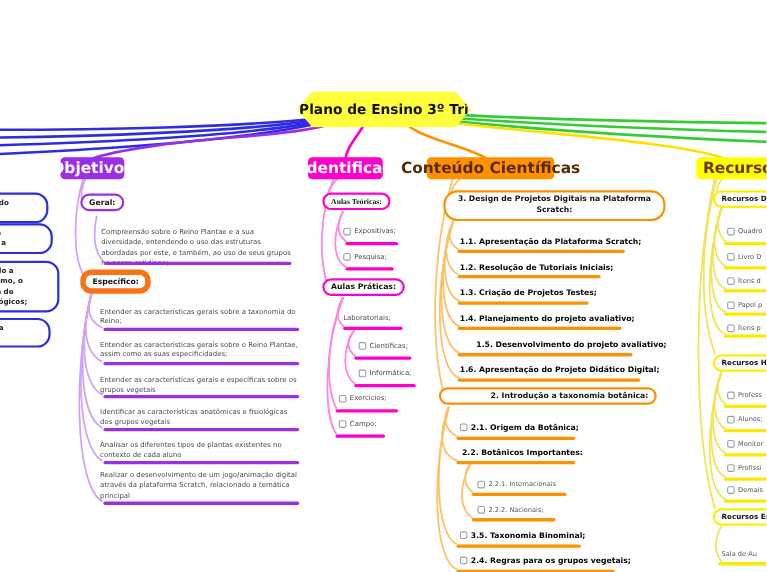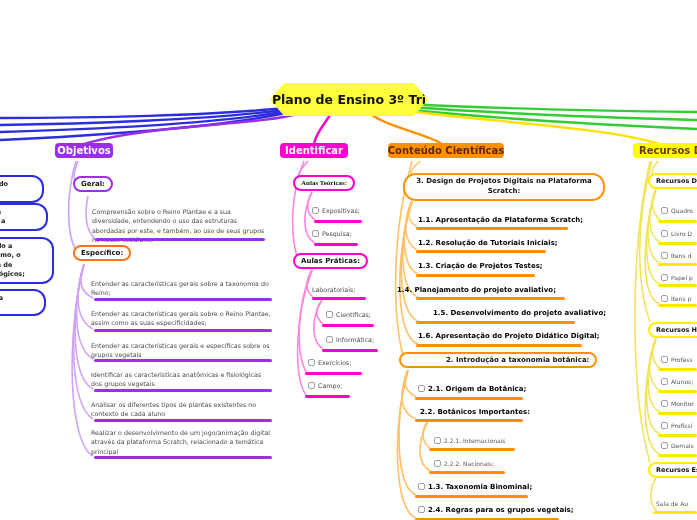--- a/index.html
+++ b/index.html
@@ -3,21 +3,21 @@
 <meta charset="utf-8">
 <style>
   html,body{margin:0;padding:0;background:#fff;}
   #canvas{
     position:relative;width:697px;height:520px;overflow:hidden;background:#fff;
     font-family:"DejaVu Sans","Liberation Sans",sans-serif;
   }
   #edges{position:absolute;left:0;top:0;width:697px;height:520px;}
   .hdr{
     position:absolute;display:flex;align-items:center;justify-content:center;
-    font-size:10px;font-weight:700;border-radius:4px;padding:2px 6px;white-space:nowrap;
+    font-size:14px;font-weight:700;border-radius:4px;padding:2px 6px;white-space:nowrap;
   }
   .central{
     position:absolute;display:flex;align-items:center;justify-content:center;
     background:#ffff3d;font-size:12.5px;font-weight:700;color:#111;
     clip-path:polygon(9% 0%,91% 0%,100% 50%,91% 100%,9% 100%,0% 50%);
   }
   .box{
     position:absolute;display:flex;align-items:center;justify-content:center;
     background:#fff;border-radius:10px;font-size:7px;font-weight:700;color:#111;
     padding:2px 6px;white-space:nowrap;
@@ -139,21 +139,21 @@
 
   <div class="hdr" style="left:55px;top:143px;width:46px;background:#9b2fe8;color:#fff;">
     <span>Objetivos</span>
   </div>
   <div class="box" style="left:73px;top:176px;border:2px solid #9b2fe8;">
     <span>Geral:</span>
   </div>
   <div class="leaf" style="left:92px;top:207px;width:178px;">Compreensão sobre o Reino Plantae e a sua diversidade, entendendo o uso das estruturas abordadas por este, e também, ao uso de seus grupos no nosso cotidiano;</div>
   <div class="ul u-pur" style="left:95px;top:238px;width:170px;"></div>
 
-  <div class="box" style="left:73px;top:245px;border:2px solid #f97316;">
+  <div class="box" style="left:73px;top:245px;border:5px solid #f97316;">
     <span>Específico:</span>
   </div>
 
   <div class="leaf" style="left:91px;top:279px;width:180px;">Entender as características gerais sobre a taxonomia do Reino;</div>
   <div class="ul u-pur" style="left:94px;top:298px;width:178px;"></div>
 
   <div class="leaf" style="left:91px;top:309px;width:180px;">Entender as características gerais sobre o Reino Plantae, assim como as suas especificidades;</div>
   <div class="ul u-pur" style="left:94px;top:329px;width:178px;"></div>
 
   <div class="leaf" style="left:91px;top:341px;width:180px;">Entender as características gerais e específicas sobre os grupos vegetais</div>
@@ -229,21 +229,21 @@
 
   <div class="bitem" style="left:418px;top:216px;">1.1. Apresentação da Plataforma Scratch;</div>
   <div class="ul u-org" style="left:416px;top:227px;width:152px;"></div>
 
   <div class="bitem" style="left:418px;top:239px;">1.2. Resolução de Tutoriais Iniciais;</div>
   <div class="ul u-org" style="left:416px;top:250px;width:130px;"></div>
 
   <div class="bitem" style="left:418px;top:262px;">1.3. Criação de Projetos Testes;</div>
   <div class="ul u-org" style="left:416px;top:274px;width:119px;"></div>
 
-  <div class="bitem" style="left:397px;top:286px;">1.4. Planejamento do projeto avaliativo;</div>
+  <div class="bitem" style="left:418px;top:286px;">1.4. Planejamento do projeto avaliativo;</div>
   <div class="ul u-org" style="left:416px;top:297px;width:149px;"></div>
 
   <div class="bitem" style="left:418px;top:309px;margin-left:15px;">1.5. Desenvolvimento do projeto avaliativo;</div>
   <div class="ul u-org" style="left:416px;top:321px;width:159px;"></div>
 
   <div class="bitem" style="left:418px;top:332px;">1.6. Apresentação do Projeto Didático Digital;</div>
   <div class="ul u-org" style="left:416px;top:344px;width:166px;"></div>
 
   <div class="box" style="left:399px;top:352px;border:2px solid #ff9100;padding-left:45px;">
     <span>2. Introdução a taxonomia botânica:</span>
@@ -265,21 +265,21 @@
   <div class="ul u-org" style="left:429px;top:448px;width:86px;"></div>
 
   <div class="sitem" style="left:434px;top:460px;">
     <span class="cb"></span>
     <span>2.2.2. Nacionais;</span>
   </div>
   <div class="ul u-org" style="left:429px;top:471px;width:76px;"></div>
 
   <div class="bitem" style="left:418px;top:483px;">
     <span class="cb"></span>
-    <span>1.3. Taxonomia Binominal;</span>
+    <span>3.5. Taxonomia Binominal;</span>
   </div>
   <div class="ul u-org" style="left:415px;top:495px;width:113px;"></div>
 
   <div class="bitem" style="left:418px;top:506px;">
     <span class="cb"></span>
     <span>2.4. Regras para os grupos vegetais;</span>
   </div>
   <div class="ul u-org" style="left:415px;top:518px;width:144px;"></div>
 
   <div class="hdr" style="left:633px;top:143px;width:80px;background:#ffff00;color:#6d3600;justify-content:flex-start;">

